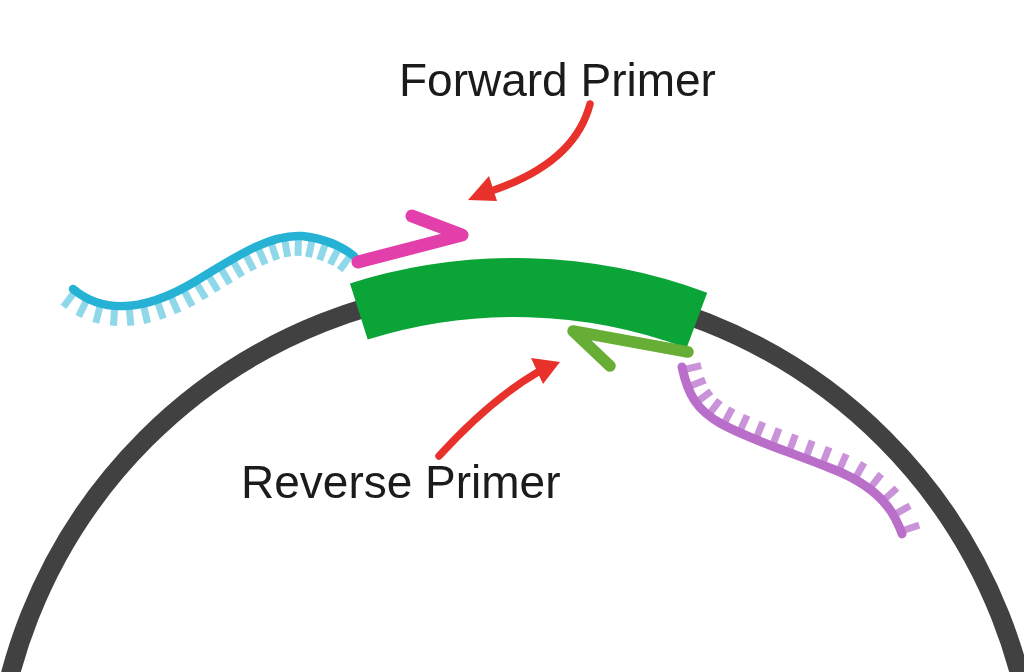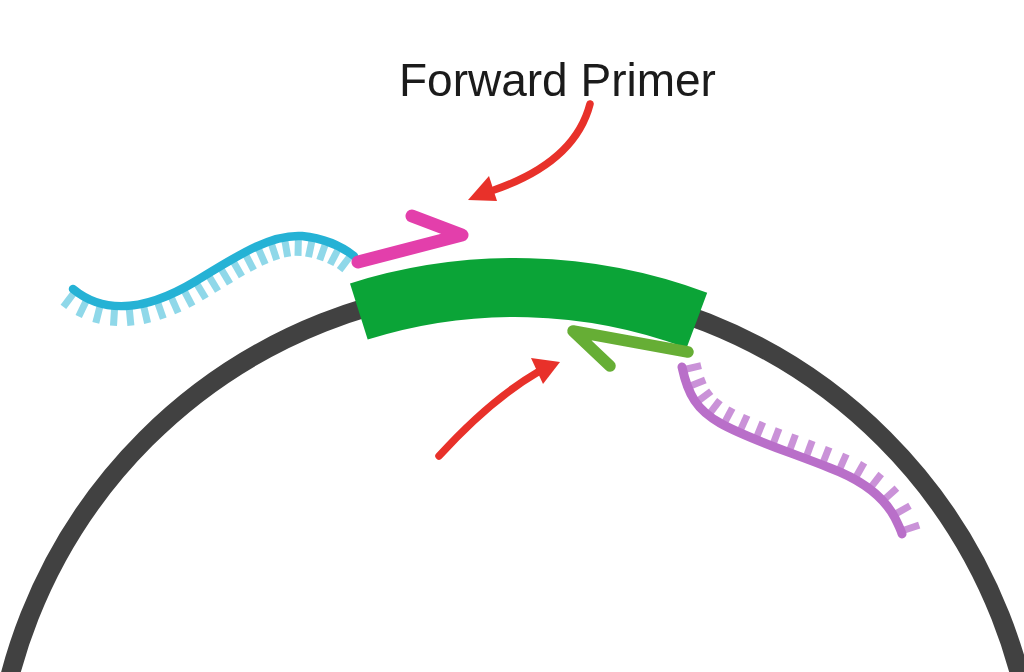--- a/index.html
+++ b/index.html
@@ -111,13 +111,14 @@
     </g>
 
     <g>
       <path class="red-arrow" d="M 439 456 Q 490 400 538 372"></path>
       <polygon class="red-arrow-head" points="560,362 531,358 543,384"></polygon>
     </g>
   </svg>
 
   <div id="forward-label" class="diagram-label">Forward Primer</div>
 
+  <div id="reverse-label" class="diagram-label">Reverse Primer</div>
 </div>
 
 </body></html>

